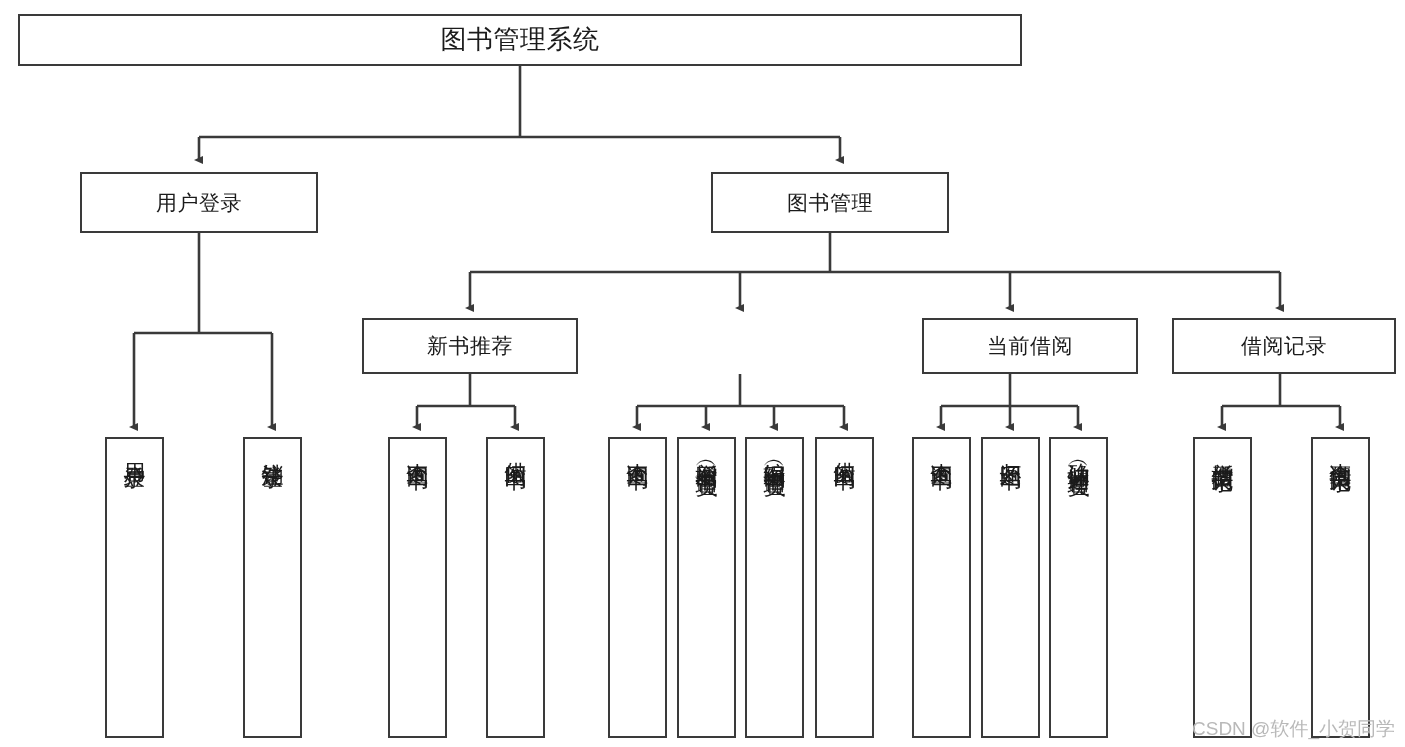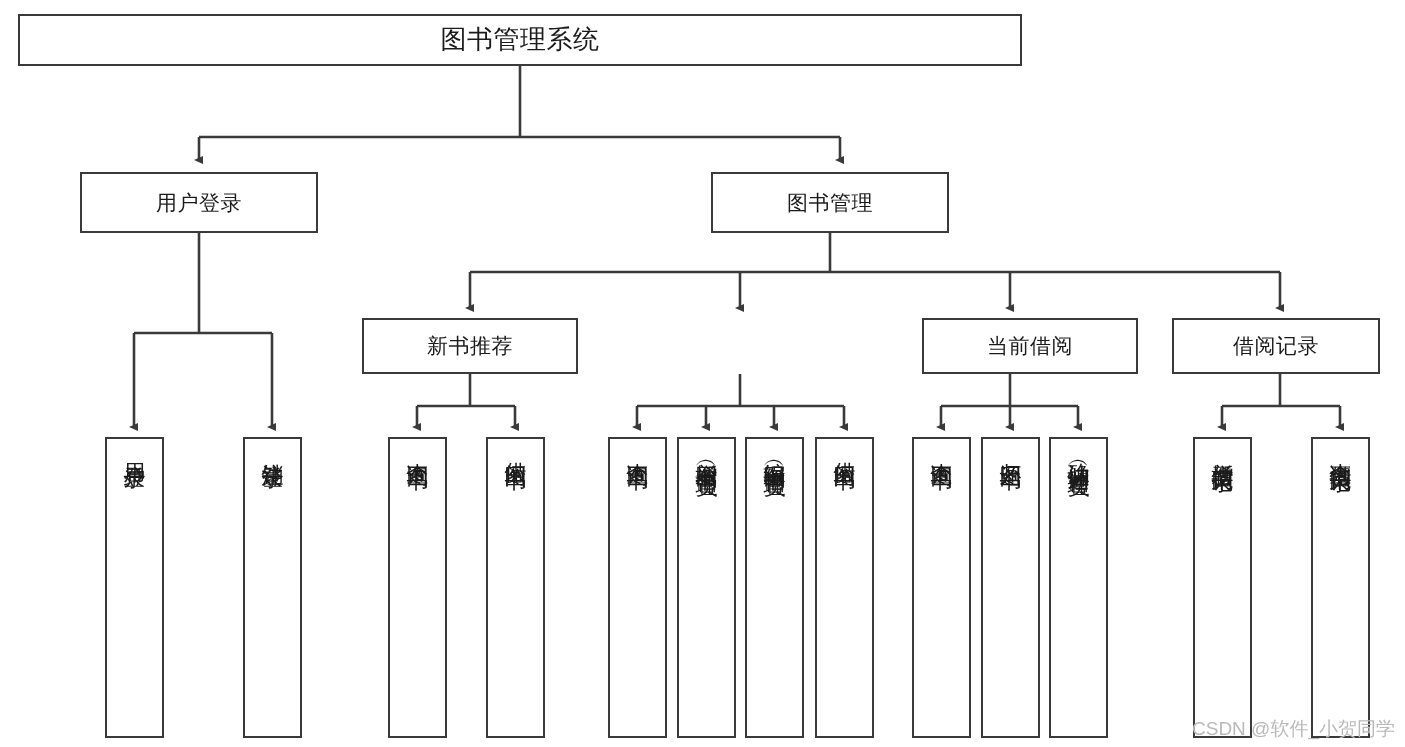--- a/index.html
+++ b/index.html
@@ -133,21 +133,21 @@
   <div class="node horizontal" style="left:711px; top:172px; width:238px; height:61px;justify-content:center;">
     <span class="label">图书管理</span>
   </div>
 
   <div class="node horizontal" style="left:362px; top:318px; width:216px; height:56px;">
     <span class="label">新书推荐</span>
   </div>
   <div class="node horizontal" style="left:902px; top:318px; width:216px; height:56px;margin-left:20px;">
     <span class="label">当前借阅</span>
   </div>
-  <div class="node horizontal" style="left:1172px; top:318px; width:208px; height:56px;">
+  <div class="node horizontal" style="left:1172px; top:318px; width:224px; height:56px;">
     <span class="label">借阅记录</span>
   </div>
 
   <div class="node vertical" style="left:105px; top:437px; width:59px; height:301px;">
     <span class="label">用户登录</span>
   </div>
   <div class="node vertical" style="left:243px; top:437px; width:59px; height:301px;">
     <span class="label">注销登录</span>
   </div>
 

